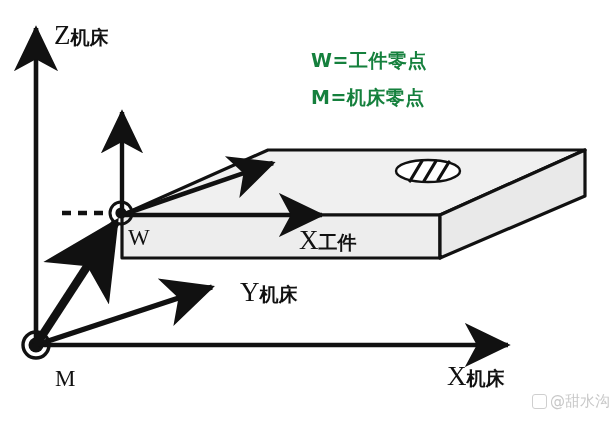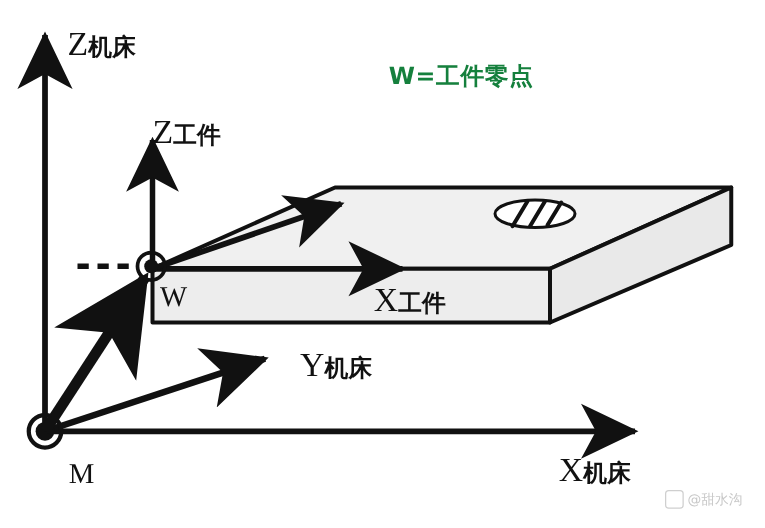--- a/index.html
+++ b/index.html
@@ -62,21 +62,21 @@
     font-size: 23px;
     font-weight: 400;
   }
   .watermark {
     position: absolute;
     display: flex;
     align-items: center;
     gap: 3px;
     color: #c8c8c8;
     font-family: "DejaVu Sans", sans-serif;
-    font-size: 11px;
+    font-size: 15px;
     white-space: nowrap;
   }
   .wm-badge {
     display: inline-block;
     width: 13px;
     height: 13px;
     border: 1px solid #cfcfcf;
     border-radius: 3px;
   }
 </style>
@@ -141,38 +141,36 @@
         <circle cx="121" cy="213" r="11" fill="none" stroke="#111111" stroke-width="3"></circle>
         <circle cx="121" cy="213" r="5.6" fill="#111111"></circle>
       </g>
     </g>
   </svg>
 
   <div class="lbl" style="left:54px; top:22px;">
     <span class="axis-main">Z</span><span class="axis-sub">机床</span>
   </div>
 
-  <div class="lbl" style="left:122px; top:92px;">
-    <span class="axis-main">Z</span><span class="axis-sub">工件</span>
-  </div>
 
 
   <div class="lbl" style="left:299px; top:227px;">
     <span class="axis-main">X</span><span class="axis-sub">工件</span>
   </div>
 
   <div class="lbl" style="left:447px; top:363px;">
     <span class="axis-main">X</span><span class="axis-sub">机床</span>
   </div>
 
   <div class="lbl" style="left:240px; top:279px;">
     <span class="axis-main">Y</span><span class="axis-sub">机床</span>
   </div>
 
   <div class="legend-line" style="left:311px; top:48px;">W=工件零点</div>
+  <div class="legend-line" style="left:311px; top:85px;">M=机床零点</div>
 
 
   <div class="lbl origin-lbl" style="left:128px; top:226px;">W</div>
 
   <div class="lbl origin-lbl" style="left:55px; top:367px;">M</div>
 
   <div class="watermark" style="left:532px; top:392px;">
     <span class="wm-badge"></span>
     <span>@甜水沟</span>
   </div>

